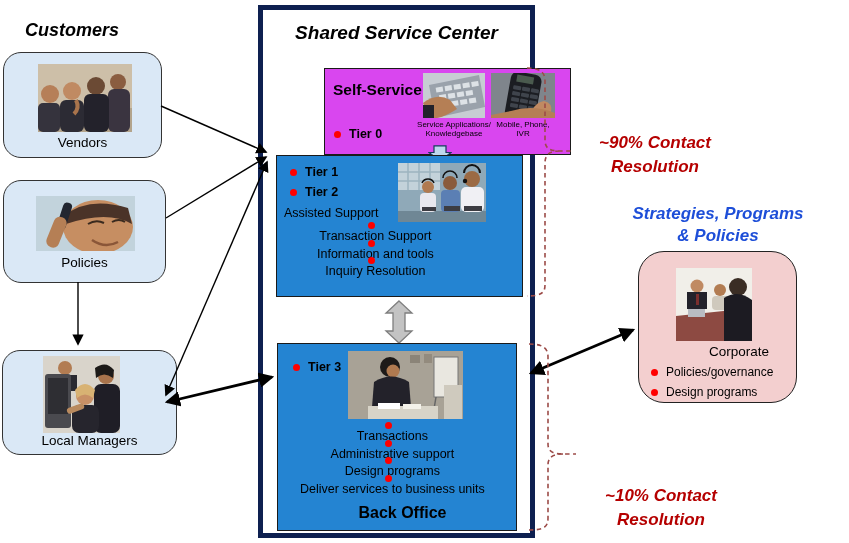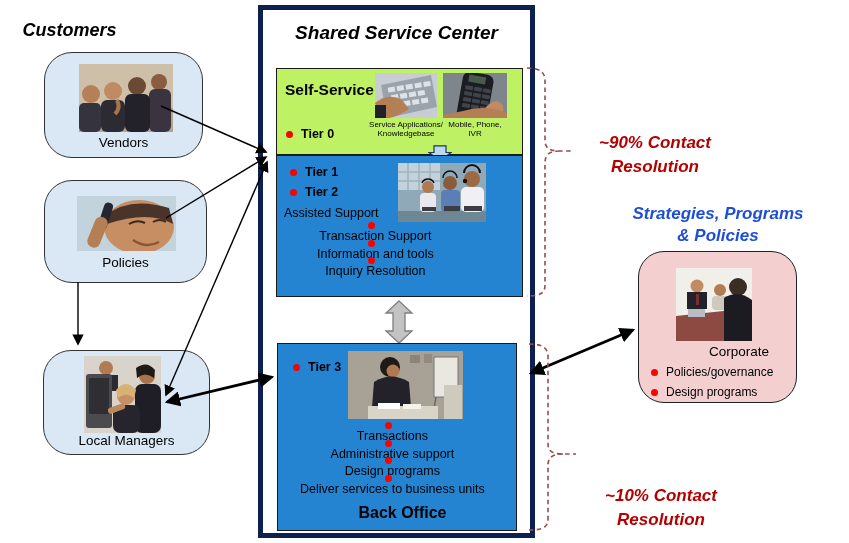--- a/index.html
+++ b/index.html
@@ -1,27 +1,27 @@
 <!DOCTYPE html>
 <html><head>
 <meta charset="utf-8">
 <style>
   html,body{margin:0;padding:0;background:#fff;}
   #canvas{position:relative;width:849px;height:543px;background:#ffffff;overflow:hidden;
           font-family:"Liberation Sans",sans-serif;color:#000;}
   .abs{position:absolute;}
   .hd{font-weight:bold;font-style:italic;color:#000;}
-  .cust-box{position:absolute;background:#DAE8F6;border:1.4px solid #333;border-radius:28px;margin-left:41px;}
+  .cust-box{position:absolute;background:#DAE8F6;border:1.4px solid #333;border-radius:18px;}
   .cust-label{position:absolute;left:0;right:0;text-align:center;font-size:13.5px;}
   .photo{position:absolute;overflow:hidden;}
   .photo svg{display:block;}
   .container{position:absolute;left:258px;top:5px;width:277px;height:533px;
              border:5px solid #0E2050;background:#fff;box-sizing:border-box;}
   .inner-box{position:absolute;border:1.4px solid #1a1a1a;box-sizing:border-box;}
-  .gray-bg{background:#bef264;}
+  .gray-bg{background:#d946ef;margin-left:48px;}
   .blue-bg{background:#2484D2;}
   .tier{position:absolute;font-weight:bold;font-size:12.5px;white-space:nowrap;}
   .dot{display:inline-block;width:7px;height:7px;border-radius:50%;background:#FF0000;
        margin-right:8px;vertical-align:middle;flex:0 0 auto;}
   .brow{display:flex;align-items:center;font-size:12.5px;white-space:nowrap;height:17.5px;flex-direction:column;}
   .footer-label{position:absolute;left:0;right:0;text-align:center;font-weight:bold;font-size:16px;}
   .caption{position:absolute;font-size:8px;line-height:9px;text-align:center;}
   .redtext{position:absolute;color:#B50000;font-weight:bold;font-style:italic;
            font-size:17px;line-height:24px;text-align:center;}
   .blacktitle{position:absolute;color:#1d4ed8;font-weight:bold;font-style:italic;
@@ -29,21 +29,21 @@
   .corp-box{position:absolute;left:638px;top:251px;width:157px;height:150px;background:#F3CFCF;
             border:1.4px solid #222;border-radius:26px;}
   .corp-brow{display:flex;align-items:center;font-size:12px;white-space:nowrap;height:20px;}
   svg.overlay{position:absolute;left:0;top:0;pointer-events:none;}
 </style>
 </head>
 <body>
 
 <div id="canvas">
 
-  <div class="abs hd" style="left:7px;top:20px;width:125px;text-align:center;font-size:18px;">Customers</div>
+  <div class="abs hd" style="left:25px;top:20px;width:125px;text-align:left;font-size:18px;">Customers</div>
 
   <div class="cust-box" style="left:3px;top:52px;width:157px;height:104px;">
     <div class="photo" style="left:34px;top:11px;width:94px;height:68px;">
       <svg width="94" height="68" viewBox="0 0 94 68">
         <rect width="94" height="68" fill="#cdbfa8"></rect>
         <rect y="44" width="94" height="24" fill="#b3a48c"></rect>
         <circle cx="80" cy="18" r="8" fill="#8a5d40"></circle>
           <rect x="70" y="25" width="22" height="43" rx="6" fill="#3a3440"></rect>
         <circle cx="58" cy="22" r="9" fill="#6b4a34"></circle>
           <rect x="46" y="30" width="25" height="38" rx="6" fill="#23222b"></rect>
@@ -66,21 +66,21 @@
         <path d="M52 28 q8 -5 16 -1" stroke="#3a2a1e" stroke-width="2" fill="none"></path>
         <path d="M76 26 q7 -4 13 0" stroke="#3a2a1e" stroke-width="2" fill="none"></path>
         <path d="M56 44 q13 9 26 2" stroke="#8a5638" stroke-width="2.5" fill="none"></path>
         <rect x="24" y="6" width="9" height="28" rx="4" fill="#222630" transform="rotate(18 28 20)"></rect>
         <rect x="14" y="20" width="13" height="32" rx="6" fill="#b57f55" transform="rotate(22 20 36)"></rect>
       </svg>
     </div>
     <div class="cust-label" style="top:74px;">Policies</div>
   </div>
 
-  <div class="cust-box" style="left:2px;top:350px;width:165px;height:103px;">
+  <div class="cust-box" style="left:2px;top:350px;width:165px;height:103px;padding-left:8px;">
     <div class="photo" style="left:40px;top:5px;width:77px;height:77px;">
       <svg width="77" height="77" viewBox="0 0 77 77">
         <rect width="77" height="77" fill="#d9d4cb"></rect>
         <circle cx="22" cy="12" r="7" fill="#b27c52"></circle>
           <path d="M10 19 h24 v16 h-24z" fill="#2a2a31"></path>
         <rect x="2" y="18" width="26" height="54" rx="3" fill="#4a4a4f"></rect>
         <rect x="5" y="22" width="20" height="36" fill="#2e2e33"></rect>
         <circle cx="63" cy="20" r="8" fill="#a9744c"></circle>
           <path d="M52 12 q11 -8 19 2 l-1 8 q-9 -7 -17 0z" fill="#1d1a18"></path>
         <rect x="51" y="28" width="26" height="49" rx="7" fill="#1f1e26"></rect>

